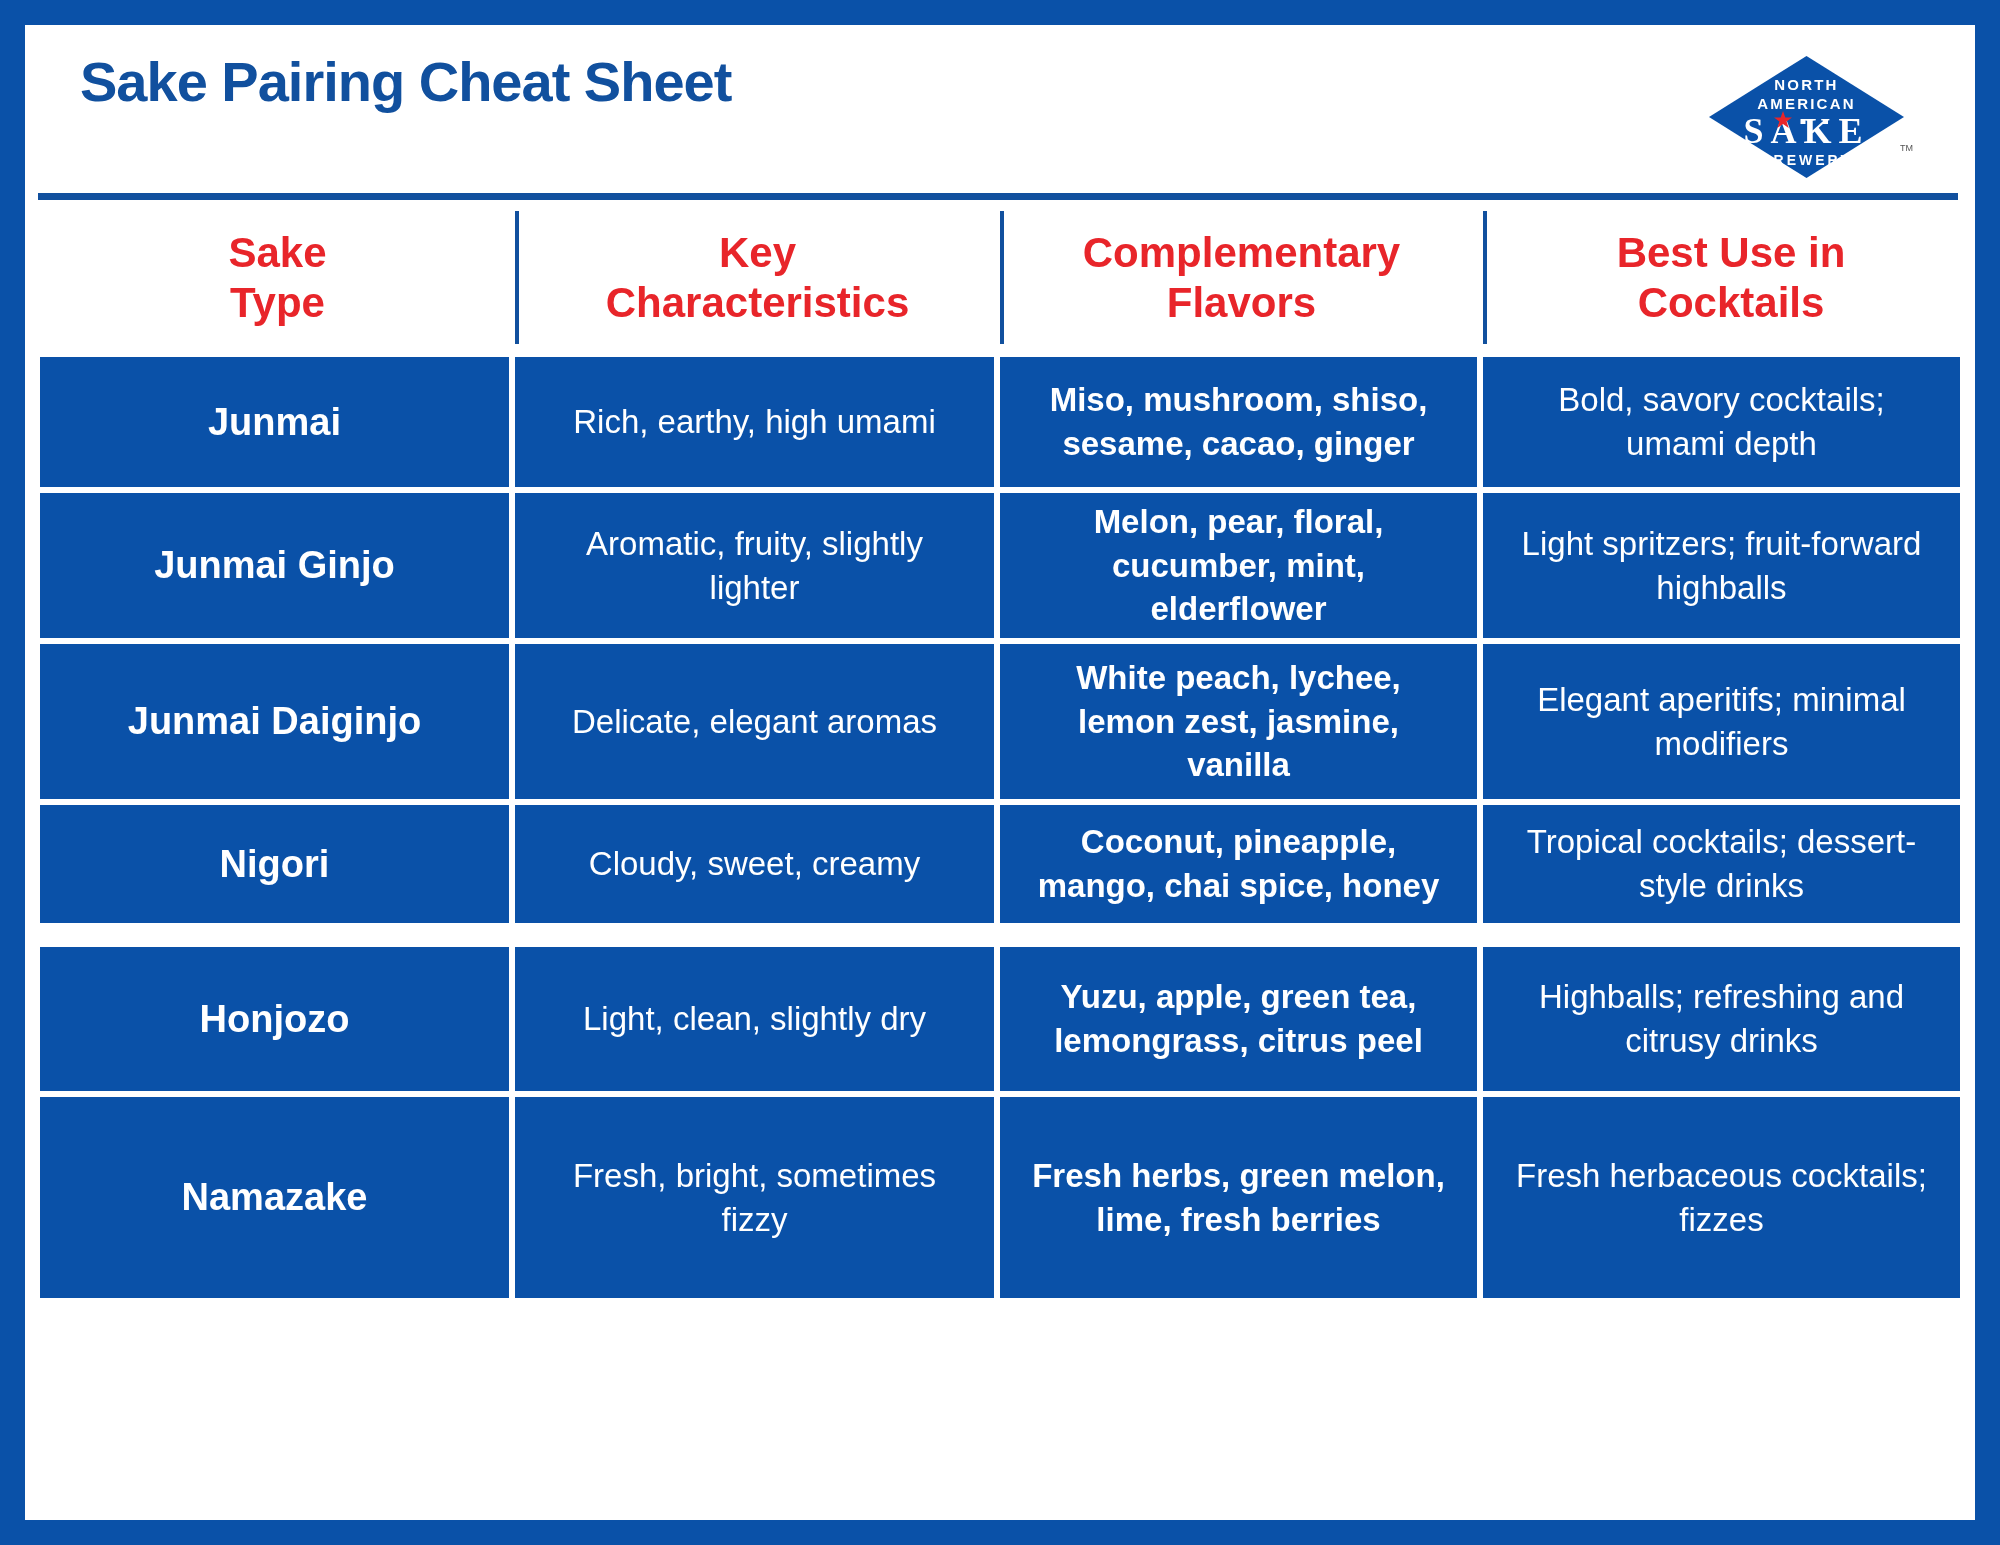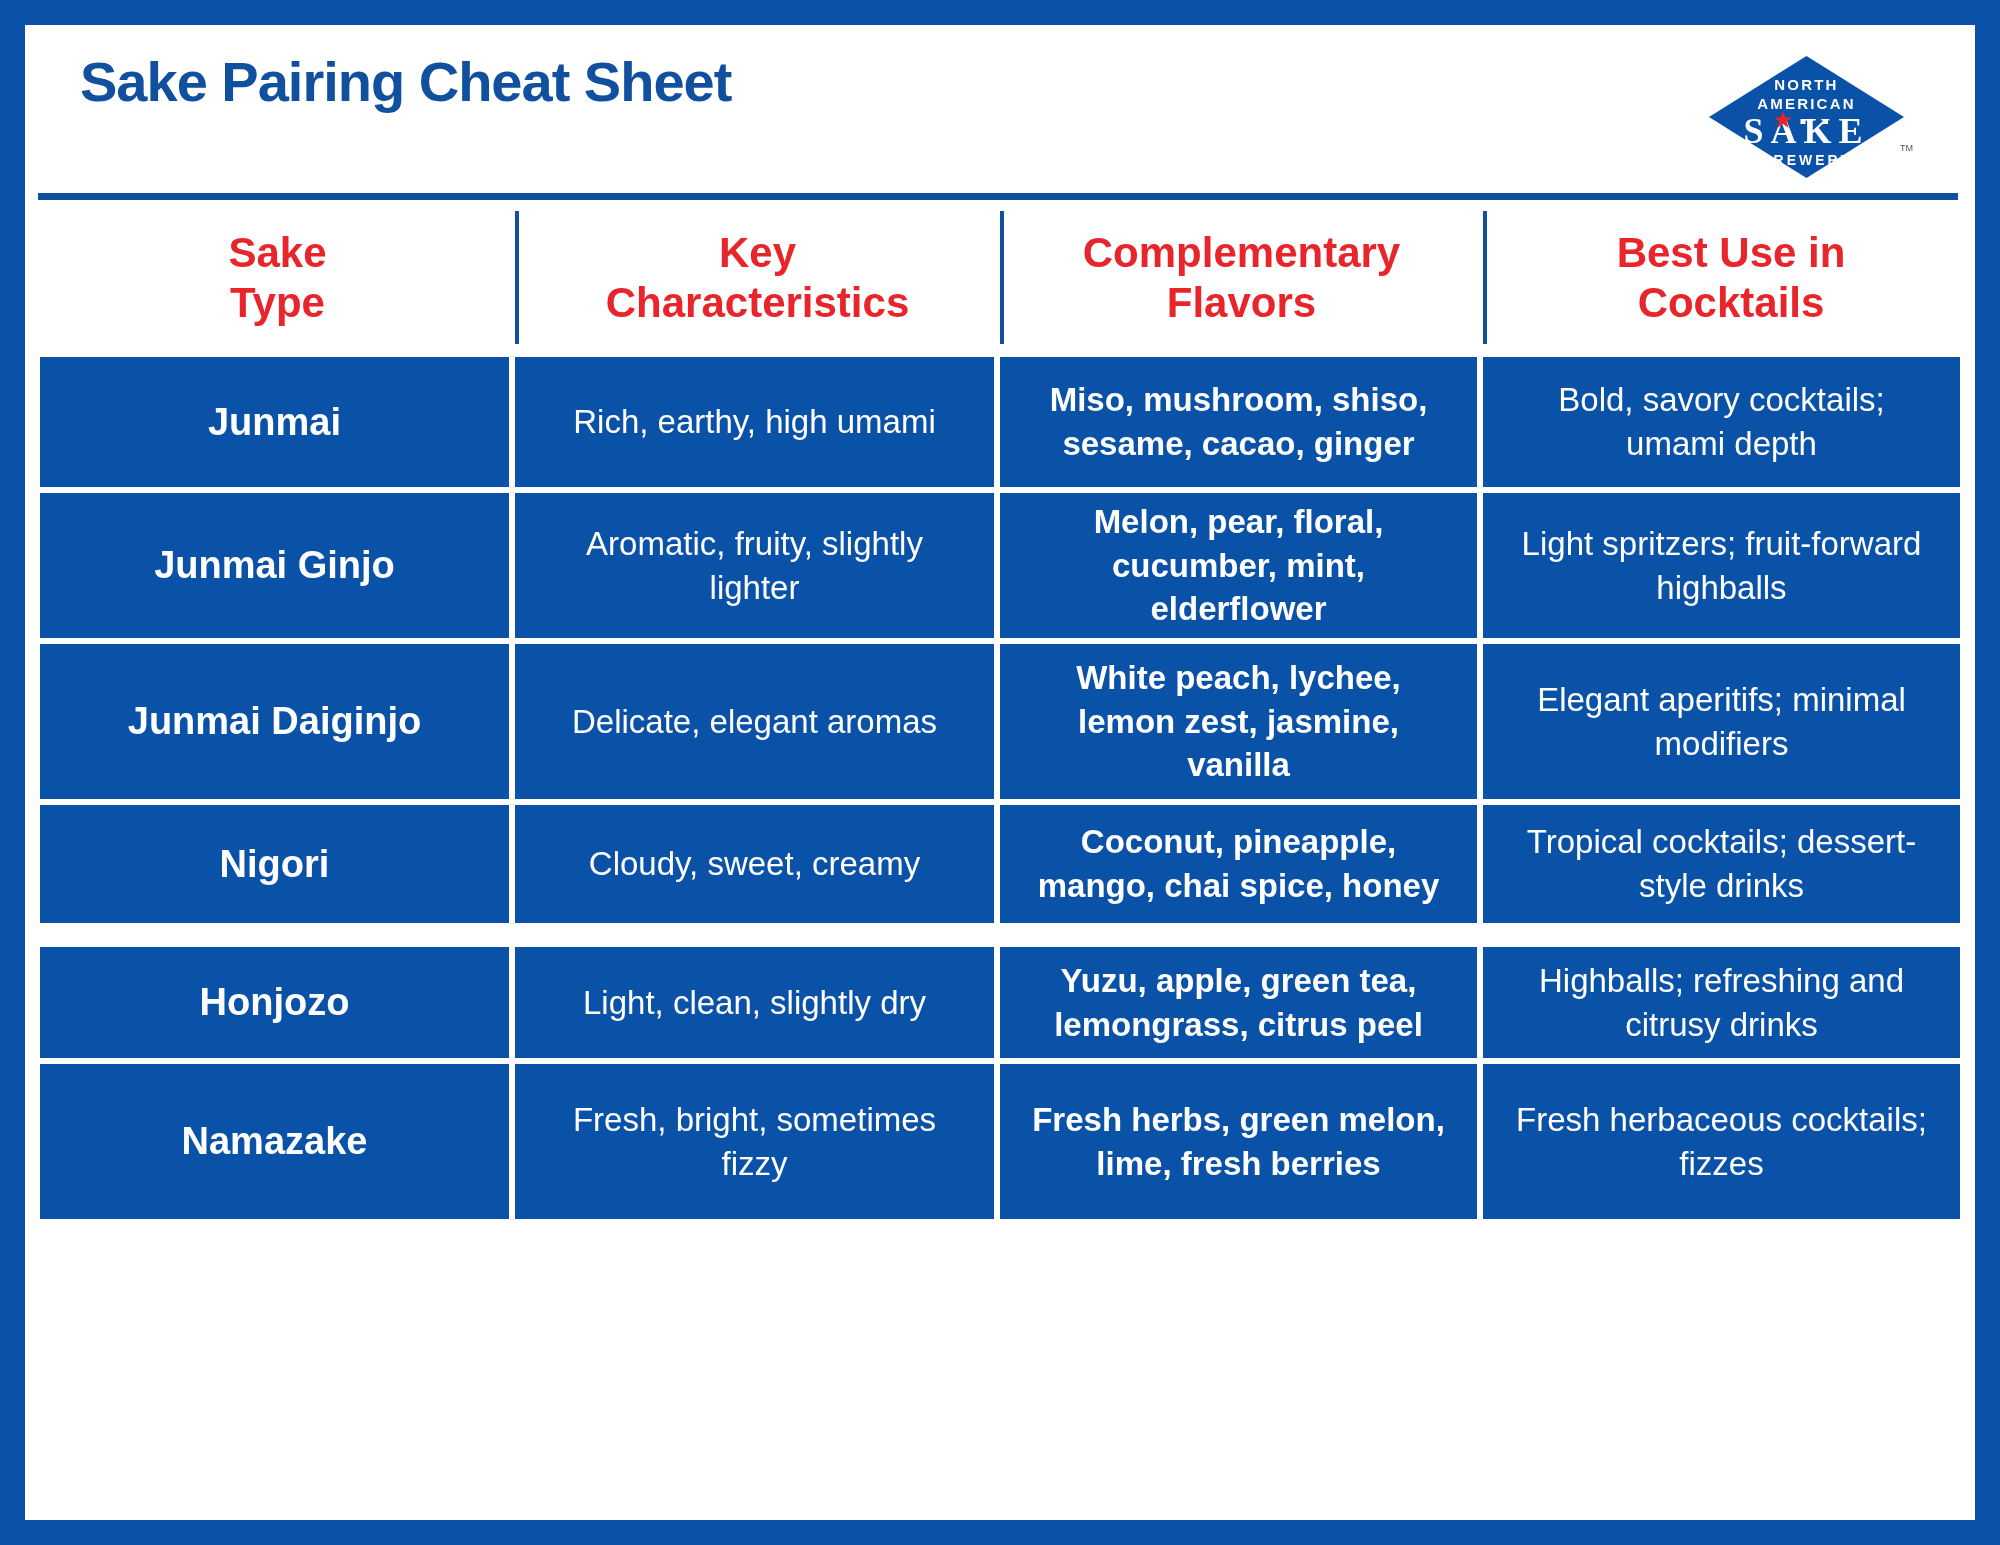--- a/index.html
+++ b/index.html
@@ -110,22 +110,22 @@
   .row-body .cell:last-child{border-right:none;}
   .row-body .cell.typecol{
     font-weight:bold;
     font-size:38px;
   }
 
   .h1{height:130px;margin-top:7px;}
   .h2{height:145px;}
   .h3{height:155px;}
   .h4{height:118px;}
-  .h5{height:111px;margin-top:24px;}
-  .h6{height:155px;border-radius:12px;}
+  .h5{height:144px;margin-top:24px;}
+  .h6{height:201px;border-radius:12px;}
 </style>
 </head>
 <body>
 
 <div class="frame">
 
   <div class="titlebar">
     <div class="title">Sake Pairing Cheat Sheet</div>
 
     <div class="logo">

